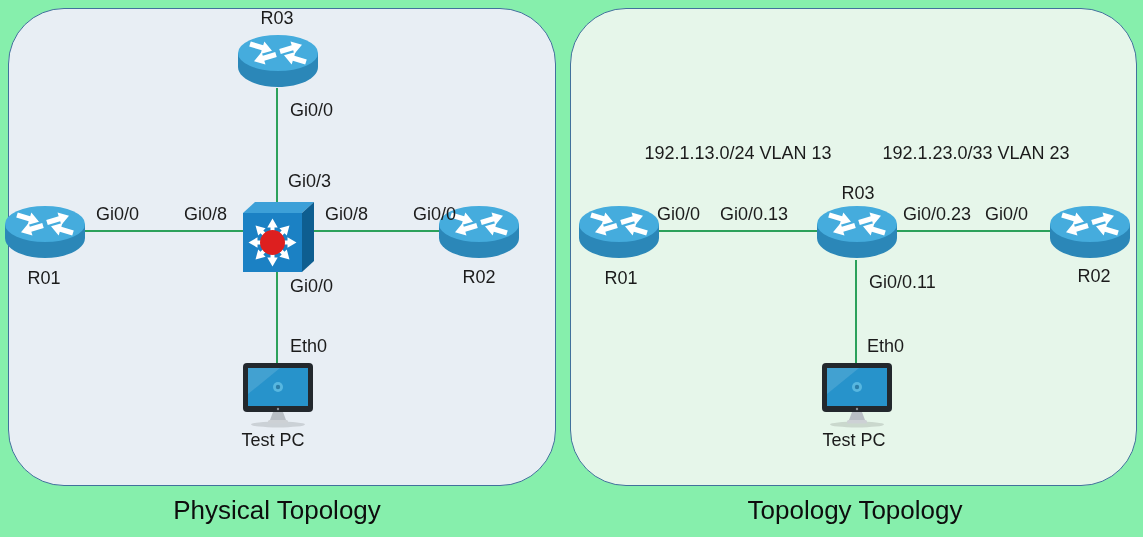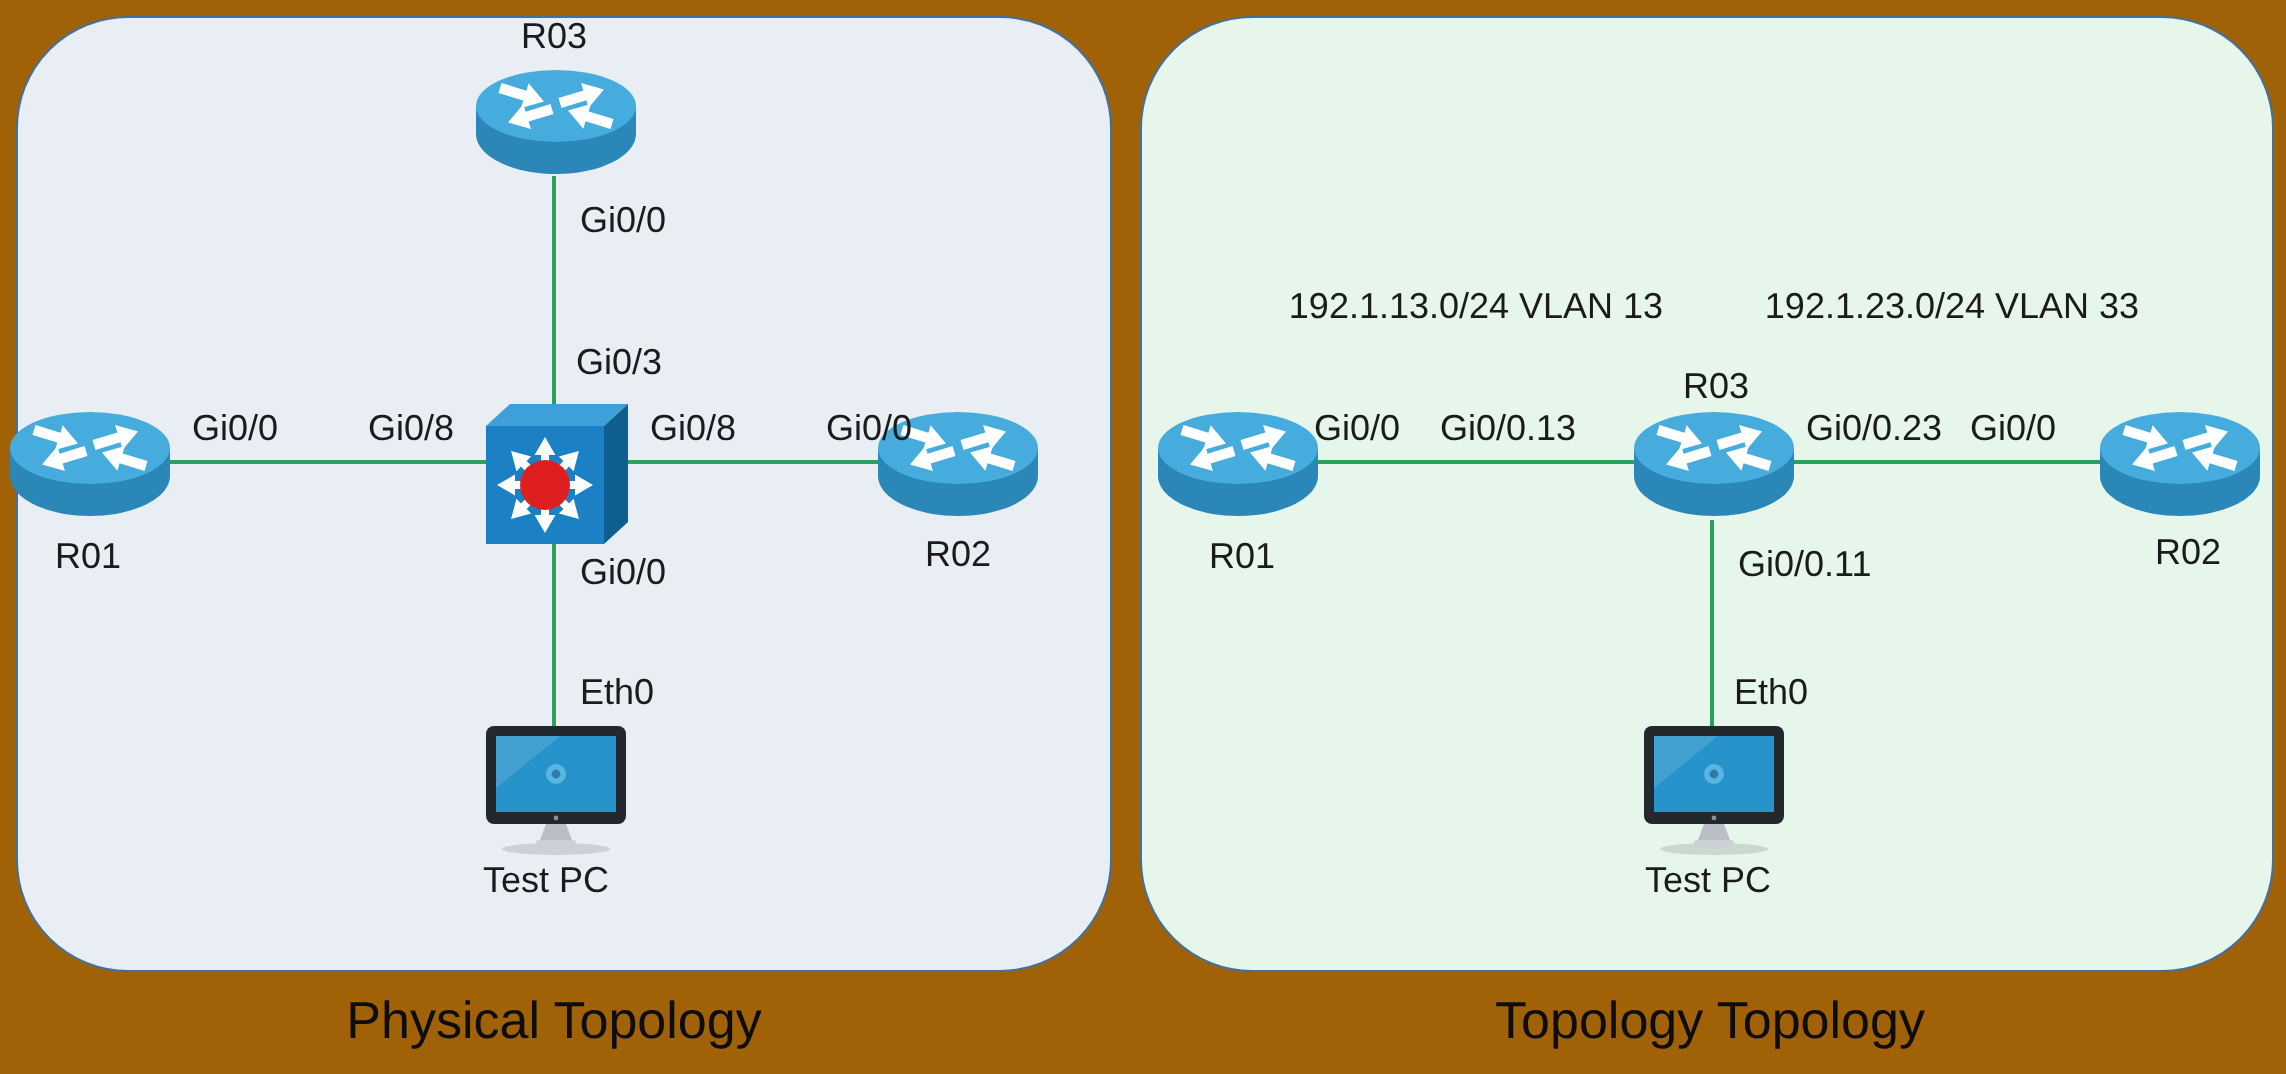--- a/index.html
+++ b/index.html
@@ -1,18 +1,18 @@
 <!DOCTYPE html>
 <html style="--link: #2ca15b; --panel-border: #41719c; --physical-bg: #e8eef4; --logical-bg: #e6f6ea; --text: #1b1b1b;"><head>
 <meta charset="utf-8">
 <style>
   html,body{margin:0;padding:0;background:#ffffff;}
   .stage{
     position:relative;width:1143px;height:537px;overflow:hidden;
-    background:#a16207;color:var(--text,#1b1b1b);
+    background:#86efac;color:var(--text,#1b1b1b);
     font-family:"Liberation Sans",sans-serif;
   }
   .panel{
     position:absolute;top:8px;height:478px;z-index:0;
     border:1.5px solid var(--panel-border,#41719c);
     border-radius:56px;box-sizing:border-box;
   }
   .panel.physical{left:8px;width:548px;background:var(--physical-bg,#e8eef4);}
   .panel.logical{left:570px;width:567px;background:var(--logical-bg,#e6f6ea);}
   .hlink{position:absolute;height:2px;background:var(--link,#2ca15b);z-index:1;}
@@ -127,21 +127,21 @@
       <use href="#router-shape" xlink:href="#router-shape"></use>
     </svg>
   <svg class="node" style="left:1047px;top:202px" width="86" height="60" viewBox="0 0 86 60">
       <use href="#router-shape" xlink:href="#router-shape"></use>
     </svg>
   <svg class="node" style="left:820px;top:362px" width="74" height="66" viewBox="0 0 74 66">
       <use href="#pc-shape" xlink:href="#pc-shape"></use>
     </svg>
 
   <div class="lbl c" style="left:738px;top:142px">192.1.13.0/24 VLAN 13</div>
-  <div class="lbl c" style="left:976px;top:142px">192.1.23.0/24 VLAN 33</div>
+  <div class="lbl c" style="left:976px;top:142px">192.1.23.0/33 VLAN 23</div>
 
   <div class="lbl c" style="left:858px;top:182px">R03</div>
   <div class="lbl c" style="left:621px;top:267px">R01</div>
   <div class="lbl c" style="left:1094px;top:265px">R02</div>
   <div class="lbl c" style="left:854px;top:429px">Test PC</div>
 
   <div class="lbl" style="left:657px;top:203px">Gi0/0</div>
   <div class="lbl" style="left:720px;top:203px">Gi0/0.13</div>
   <div class="lbl" style="left:903px;top:203px">Gi0/0.23</div>
   <div class="lbl" style="left:985px;top:203px">Gi0/0</div>

